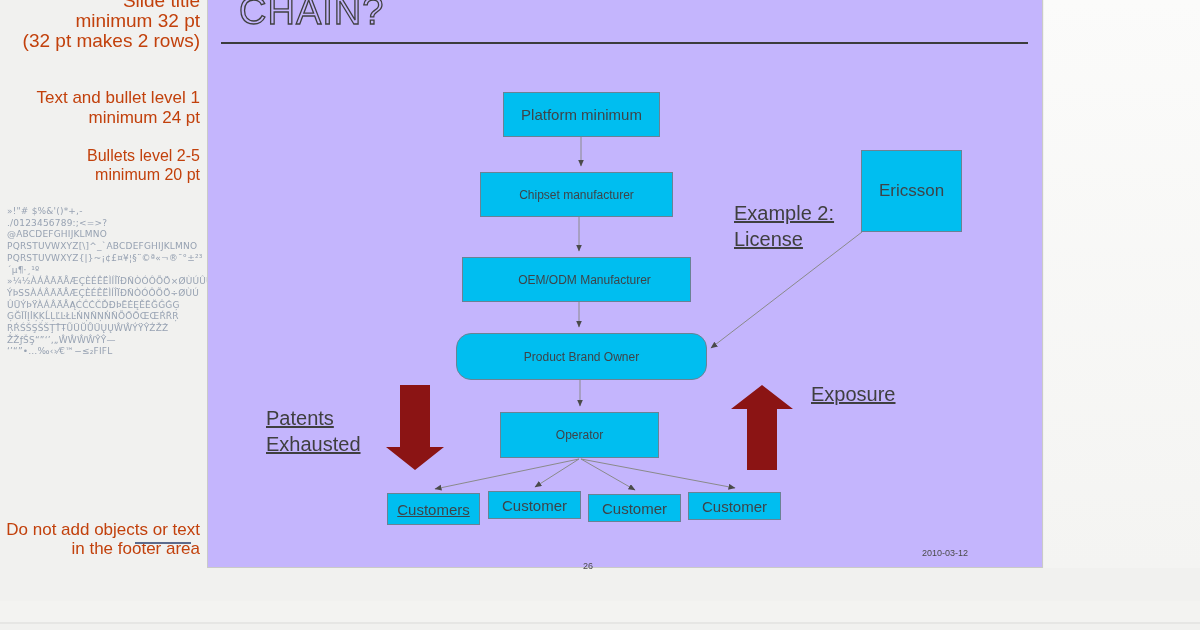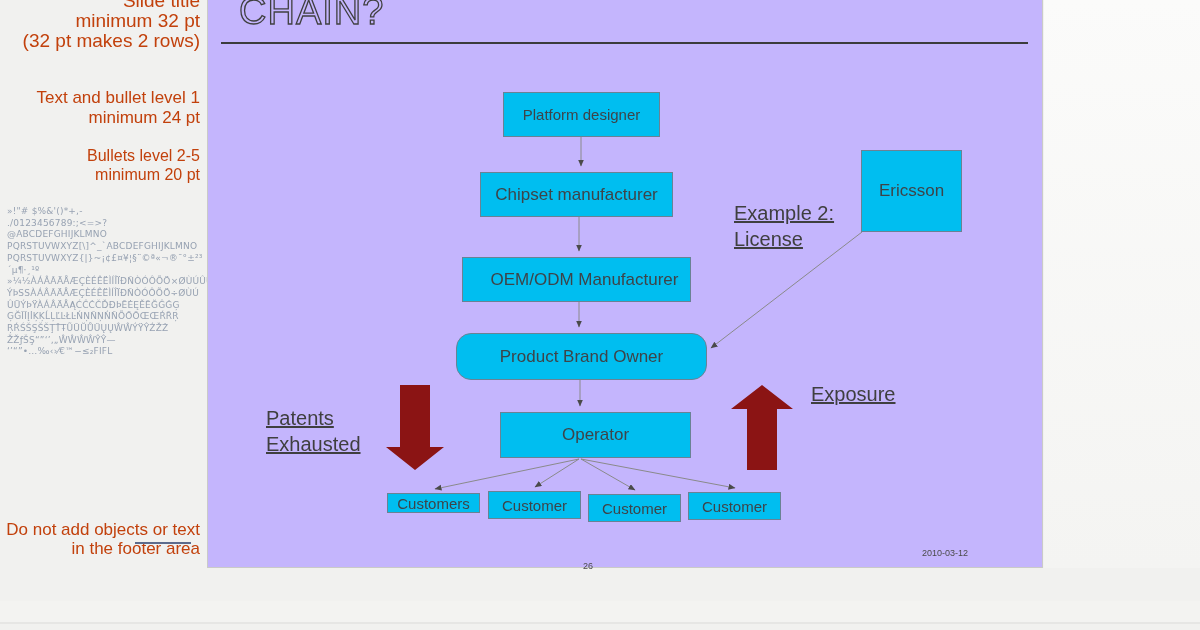--- a/index.html
+++ b/index.html
@@ -24,21 +24,21 @@
   .band-light { position:absolute; left:0; top:601px; width:1200px; height:21px; background:#f3f3f1; }
   .band-line  { position:absolute; left:0; top:622px; width:1200px; height:2px; background:#e6e6e4; }
   .band-bottom{ position:absolute; left:0; top:624px; width:1200px; height:6px; background:#f1f1ef; }
 
   .slide-title { position:absolute; left:31px; top:-8px; font-size:38px; line-height:1.05;
                  letter-spacing:1px; color:transparent; -webkit-text-stroke:1.3px #3f3f3f; font-weight:400; }
   @supports not (-webkit-text-stroke: 1px black) { .slide-title { color:#3f3f3f; } }
   .title-rule { position:absolute; left:13px; top:42px; width:807px; height:2px; background:#3c3c3c; }
 
   .cyanbox { position:absolute; background:#00BEF0; border:1px solid #6a8294; display:flex;
-             align-items:center; justify-content:center; color:#3d4449; font-size:17px; text-align:center; }
+             align-items:center; justify-content:center; color:#3d4449; font-size:12px; text-align:center; }
   .custbox { font-size:15px; }
 
   .svg-layer { position:absolute; left:0; top:0; width:836px; height:568px; }
 
   .side-label { position:absolute; color:#3f3f3f; font-size:20px; line-height:26px; white-space:pre-line;text-decoration:underline; }
 
   .footer-num  { position:absolute; left:340px; top:561px; width:80px; text-align:center;
                  font-size:9px; color:#4a4a4a; }
   .footer-date { position:absolute; left:650px; top:548px; width:110px; text-align:right;
                  font-size:9px; color:#4a4a4a; }
@@ -97,27 +97,27 @@
 
       <line x1="371" y1="459" x2="227" y2="489" stroke="#8a8a8a" stroke-width="1" marker-end="url(#ah)"></line>
       <line x1="371" y1="459" x2="327" y2="487" stroke="#8a8a8a" stroke-width="1" marker-end="url(#ah)"></line>
       <line x1="373" y1="459" x2="427" y2="490" stroke="#8a8a8a" stroke-width="1" marker-end="url(#ah)"></line>
       <line x1="373" y1="459" x2="527" y2="488" stroke="#8a8a8a" stroke-width="1" marker-end="url(#ah)"></line>
 
       <polygon points="192,385 222,385 222,447 236,447 207,470 178,447 192,447" fill="#8B1414"></polygon>
       <polygon points="554,385 585,409 569,409 569,470 539,470 539,409 523,409" fill="#8B1414"></polygon>
     </svg>
 
-    <div class="cyanbox" style="left:295px; top:92px; width:157px; height:45px; font-size:15px;">Platform designer</div>
+    <div class="cyanbox" style="left:295px; top:92px; width:157px; height:45px; font-size:15px;">Platform minimum</div>
     <div class="cyanbox" style="left:272px; top:172px; width:193px; height:45px;">Chipset manufacturer</div>
     <div class="cyanbox" style="left:254px; top:257px; width:229px; height:45px;padding-left:16px;">OEM/ODM Manufacturer</div>
     <div class="cyanbox" style="left:248px; top:333px; width:251px; height:47px;border-radius:15px;">Product Brand Owner</div>
-    <div class="cyanbox" style="left:292px; top:412px; width:191px; height:46px;">Operator</div>
+    <div class="cyanbox" style="left:292px; top:412px; width:159px; height:46px;">Operator</div>
 
-    <div class="cyanbox custbox" style="left:179px; top:493px; width:93px; height:20px;">Customers</div>
+    <div class="cyanbox custbox" style="left:179px; top:493px; width:93px; height:32px;text-decoration:underline;">Customers</div>
     <div class="cyanbox custbox" style="left:280px; top:491px; width:93px; height:28px;">Customer</div>
     <div class="cyanbox custbox" style="left:380px; top:494px; width:93px; height:28px;">Customer</div>
     <div class="cyanbox custbox" style="left:480px; top:492px; width:93px; height:28px;">Customer</div>
 
     <div class="cyanbox" style="left:653px; top:150px; width:101px; height:82px; font-size:17px;">Ericsson</div>
 
     <div class="side-label" style="left:526px; top:200px;">Example 2:
 License</div>
     <div class="side-label" style="left:58px; top:405px;">Patents
 Exhausted</div>

